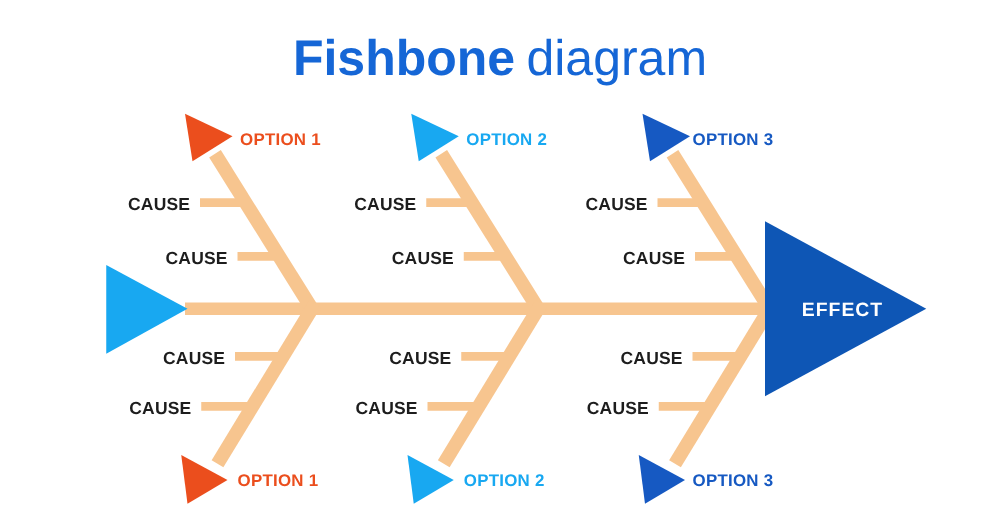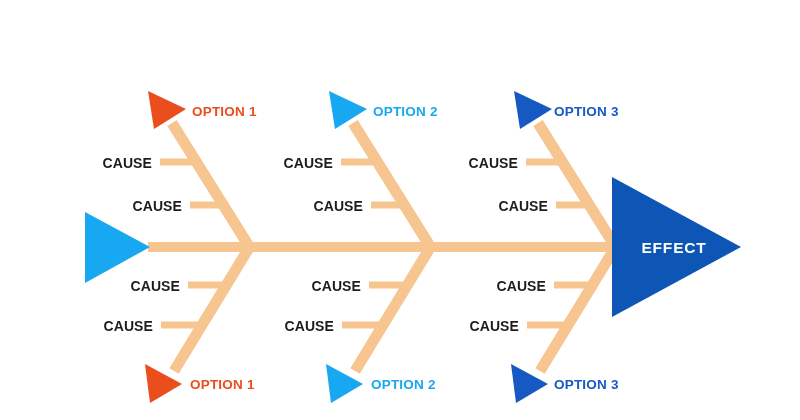--- a/index.html
+++ b/index.html
@@ -11,20 +11,23 @@
   svg{position:absolute;left:0;top:0;}
   text{font-family:"Liberation Sans",sans-serif;}
   .option-label{font-size:13.5px;font-weight:700;letter-spacing:.2px;}
   .cause-text{font-size:14px;font-weight:700;letter-spacing:.1px;}
   .effect-text{font-size:15.5px;font-weight:700;fill:#ffffff;letter-spacing:.8px;}
 </style>
 </head>
 <body>
 
 <div class="stage">
+  <h1 class="title">
+    <span class="bold">Fishbone</span><span>diagram</span>
+  </h1>
 
   <svg width="800" height="420" viewBox="0 0 800 420">
 
     <line x1="148" y1="247" x2="618" y2="247" stroke-width="10" stroke="#F7C58F"></line>
 
     <line x1="252" y1="251" x2="172" y2="123" stroke-width="11" stroke="#F7C58F"></line>
     <line x1="252" y1="243" x2="174" y2="371" stroke-width="11" stroke="#F7C58F"></line>
     <line x1="160" y1="162" x2="197" y2="162" stroke-width="7" stroke="#F7C58F"></line>
     <line x1="190" y1="205" x2="226" y2="205" stroke-width="7" stroke="#F7C58F"></line>
     <line x1="188" y1="285" x2="226" y2="285" stroke-width="7" stroke="#F7C58F"></line>

